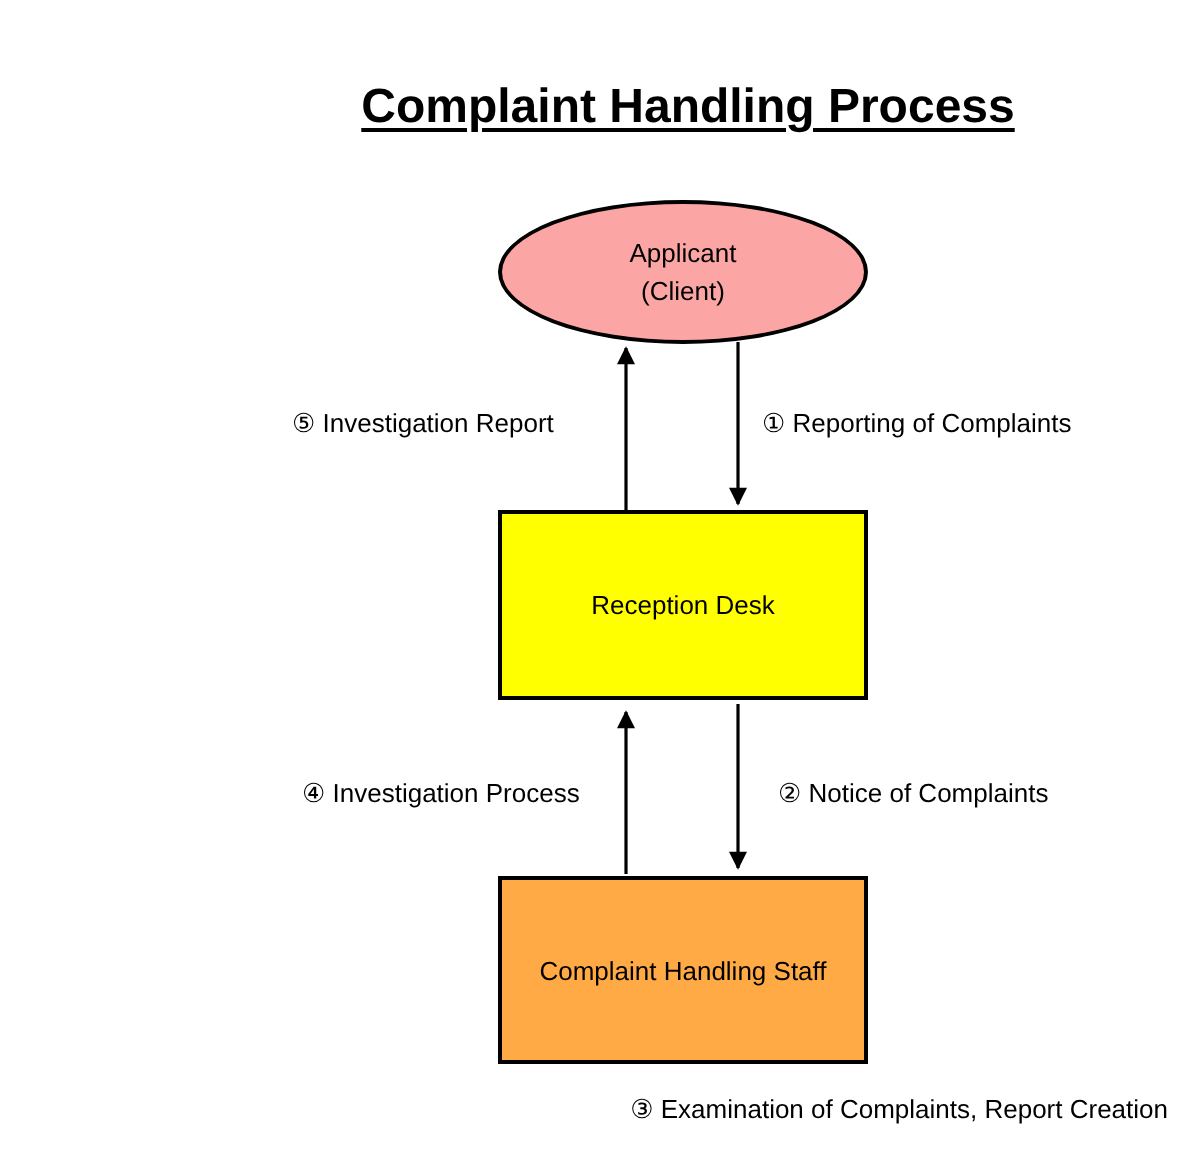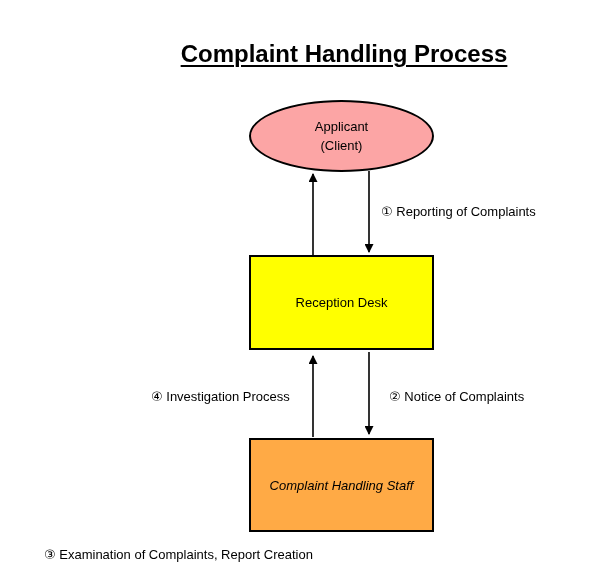--- a/index.html
+++ b/index.html
@@ -17,29 +17,29 @@
   }
   .node{
     position:absolute;box-sizing:border-box;border:2px solid #000;
     display:flex;align-items:center;justify-content:center;
     text-align:center;font-size:13px;line-height:19px;
   }
   .ellipse{
     left:205px;top:100px;width:185px;height:72px;border-radius:50%;
   }
   .rect-reception{left:205px;top:255px;width:185px;height:95px;}
-  .rect-staff{left:205px;top:438px;width:185px;height:94px;font-style:italic;}
+  .rect-staff{left:205px;top:438px;width:185px;height:94px;}
   .edge-label{
     position:absolute;font-size:13px;white-space:nowrap;
   }
   .lbl-e5{left:102px;top:204px;}
   .lbl-e1{left:337px;top:204px;}
   .lbl-e4{left:107px;top:389px;}
   .lbl-e2{left:345px;top:389px;}
-  .lbl-e3{left:0;top:547px;width:540px;text-align:left;}
+  .lbl-e3{left:0;top:547px;width:540px;text-align:right;}
   svg.arrows{position:absolute;left:0;top:0;width:600px;height:586px;pointer-events:none;}
   svg.arrows line{stroke:#000;stroke-width:1.6;}
 </style>
 </head>
 <body>
 
 <div class="stage">
 
   <div class="title">Complaint Handling Process</div>
 
@@ -63,20 +63,21 @@
   </div>
 
   <div class="node rect-reception" style="background-color: rgb(255, 255, 0);">
     <span>Reception Desk</span>
   </div>
 
   <div class="node rect-staff" style="background-color: rgb(255, 170, 69);">
     <span>Complaint Handling Staff</span>
   </div>
 
+  <div class="edge-label lbl-e5">⑤ Investigation Report</div>
 
   <div class="edge-label lbl-e1">① Reporting of Complaints</div>
 
   <div class="edge-label lbl-e4">④ Investigation Process</div>
 
   <div class="edge-label lbl-e2">② Notice of Complaints</div>
 
   <div class="edge-label lbl-e3">③ Examination of Complaints, Report Creation</div>
 
 </div>

